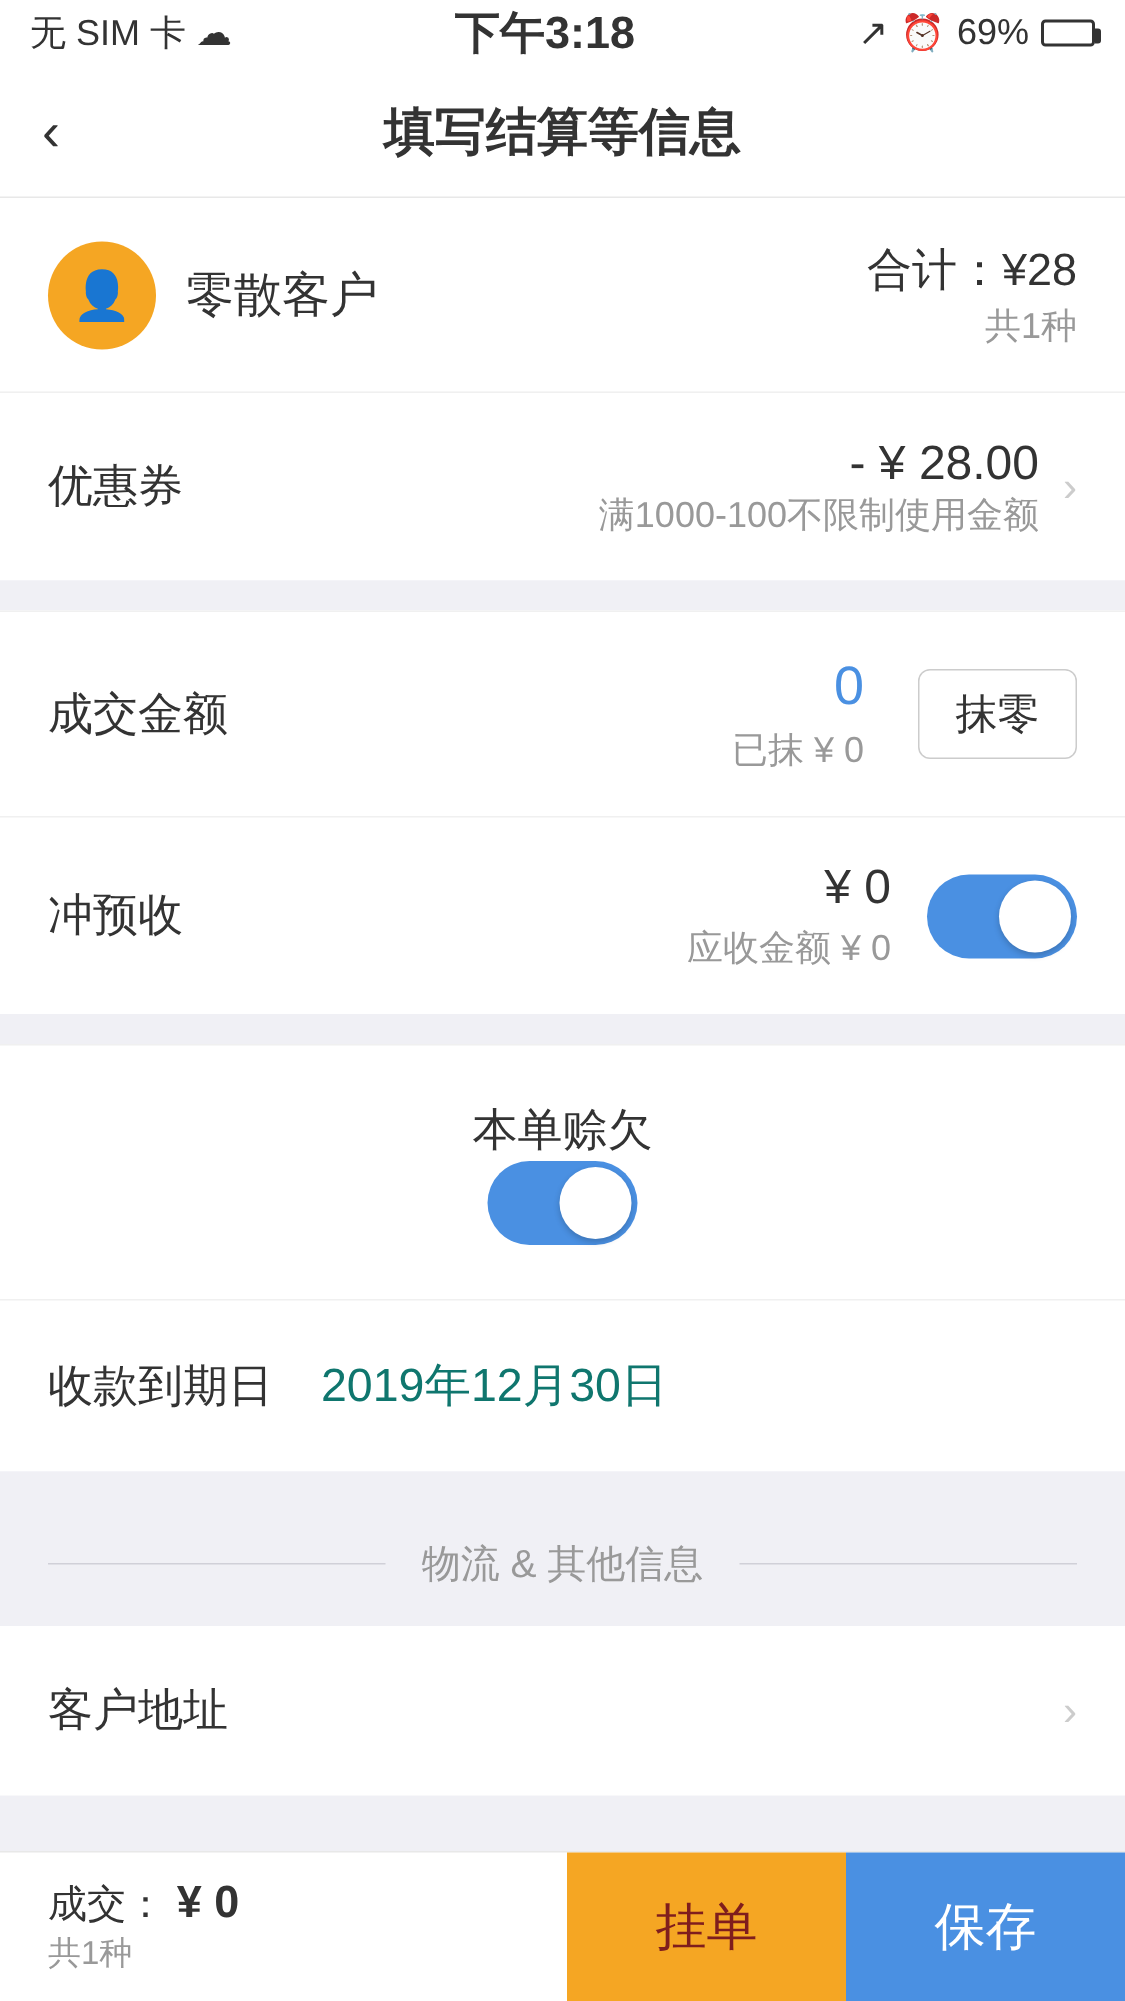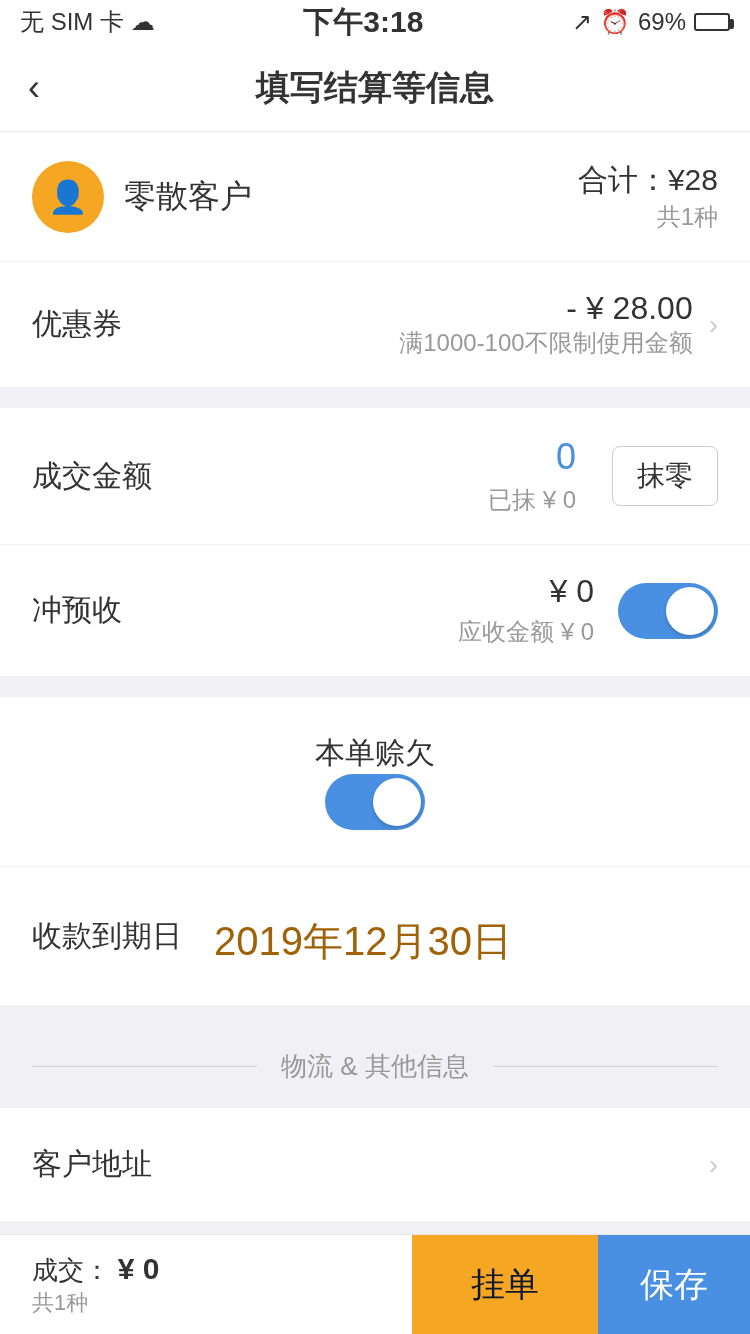--- a/index.html
+++ b/index.html
@@ -167,21 +167,21 @@
     .duedate-row {
       background: #fff;
       padding: 36px 32px;
       display: flex;
       align-items: center;
       gap: 32px;
       border-top: 1px solid #f0f0f0;
       text-align: right;
     }
     .duedate-label { font-size: 30px; color: #333; }
-    .duedate-value { font-size: 40px; color: #a16207; margin-top: 11px; }
+    .duedate-value { font-size: 31px; color: #0f766e; }
 
     
     .logistics-header {
       background: #f0f0f5;
       padding: 24px 32px;
       display: flex;
       align-items: center;
       justify-content: center;
     }
     .logistics-title { font-size: 26px; color: #999; }
@@ -214,24 +214,24 @@
       flex: 1;
       padding: 0 32px;
     }
     .bottom-deal { font-size: 26px; color: #333; }
     .bottom-deal-amount { font-size: 30px; color: #333; font-weight: 600; }
     .bottom-count { font-size: 22px; color: #999; }
     .btn-hang {
       width: 186px; height: 100px;
       background: #f5a623;
       display: flex; align-items: center; justify-content: center;
-      font-size: 34px; color: #0f172a; cursor: pointer;
+      font-size: 34px; color: #7f1d1d; cursor: pointer;
     }
     .btn-save {
-      width: 152px; height: 100px;
+      width: 186px; height: 100px;
       background: #4a90e2;
       display: flex; align-items: center; justify-content: center;
       font-size: 34px; color: #fff; cursor: pointer;
     }
   </style>
 </head>
 <body>
 
 <div class="status-bar">
   <div class="status-left">

